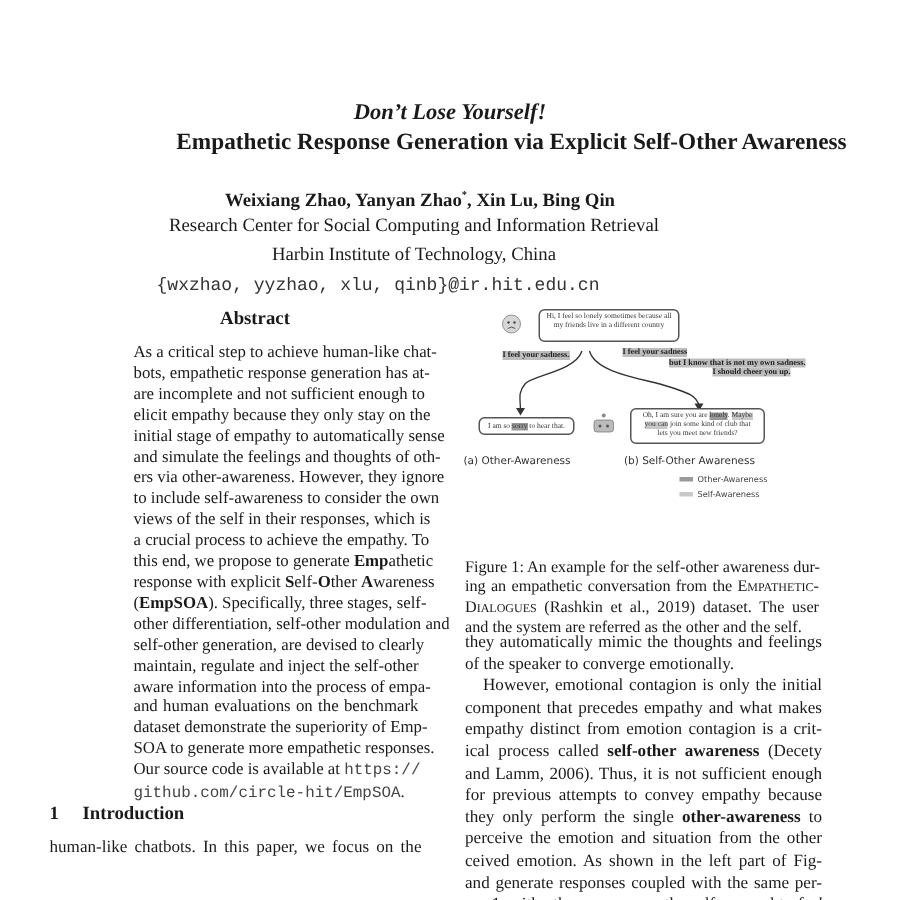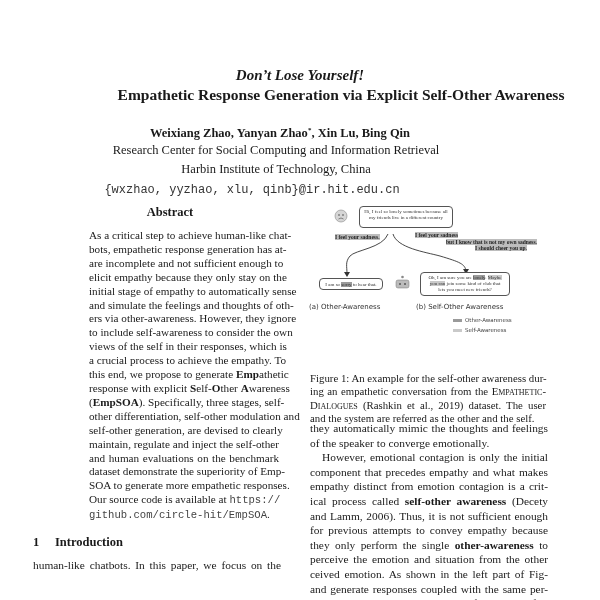--- a/index.html
+++ b/index.html
@@ -53,20 +53,21 @@
   <span class="line">ers via other-awareness. However, they ignore</span>
   <span class="line">to include self-awareness to consider the own</span>
   <span class="line">views of the self in their responses, which is</span>
   <span class="line">a crucial process to achieve the empathy. To</span>
   <span class="line"><span>this end, we propose to generate </span><b>Emp</b><span>athetic</span></span>
   <span class="line"><span>response with explicit </span><b>S</b><span>elf-</span><b>O</b><span>ther </span><b>A</b><span>wareness</span></span>
   <span class="line"><span>(</span><b>EmpSOA</b><span>). Specifically, three stages, self-</span></span>
   <span class="line">other differentiation, self-other modulation and</span>
   <span class="line">self-other generation, are devised to clearly</span>
   <span class="line">maintain, regulate and inject the self-other</span>
+  <span class="line">aware information into the process of empa-</span>
   <span class="line">and human evaluations on the benchmark</span>
   <span class="line">dataset demonstrate the superiority of Emp-</span>
   <span class="line">SOA to generate more empathetic responses.</span>
   <span class="line"><span>Our source code is available at </span><span class="mono">https://</span></span>
   <span class="line last"><span class="mono">github.com/circle-hit/EmpSOA</span><span>.</span></span>
 </div>
 
 <div class="abs intro-head">
   <span class="num">1</span><span>Introduction</span>
 </div>

